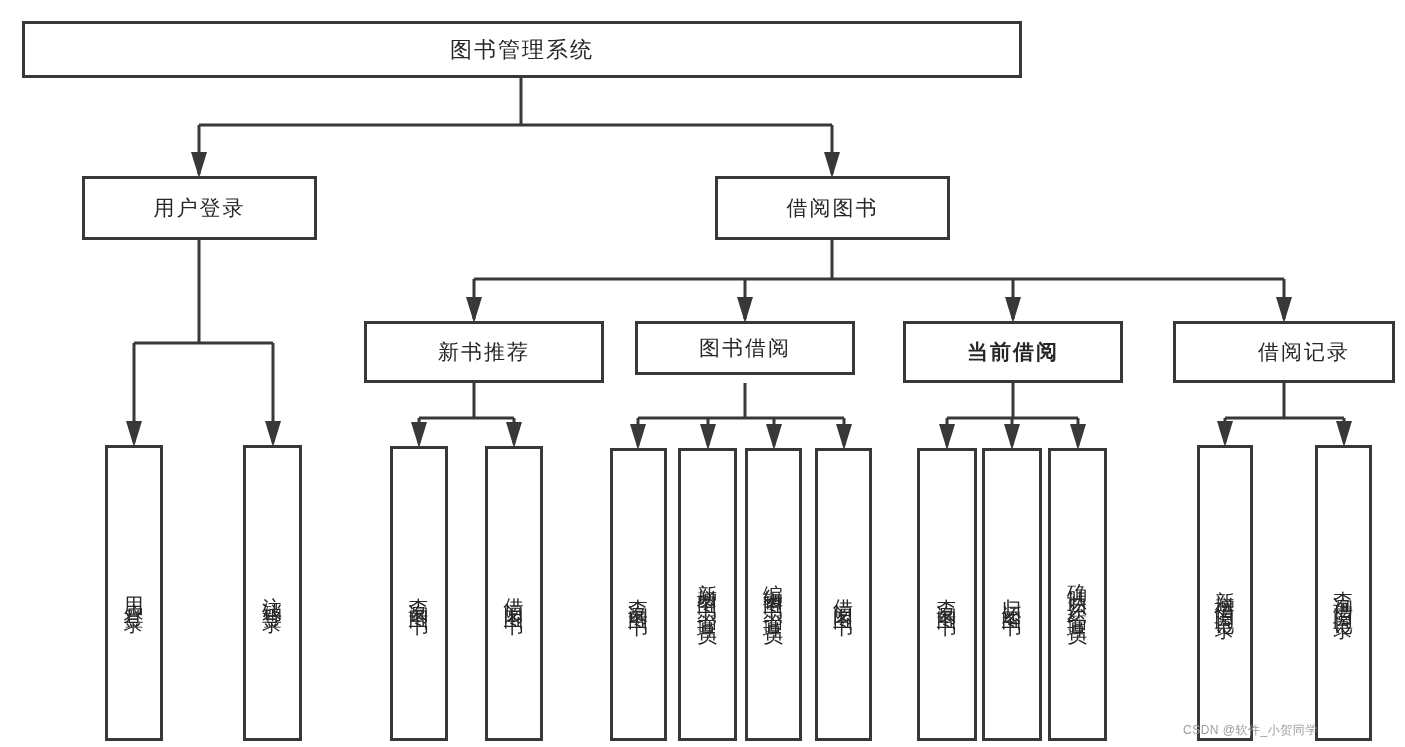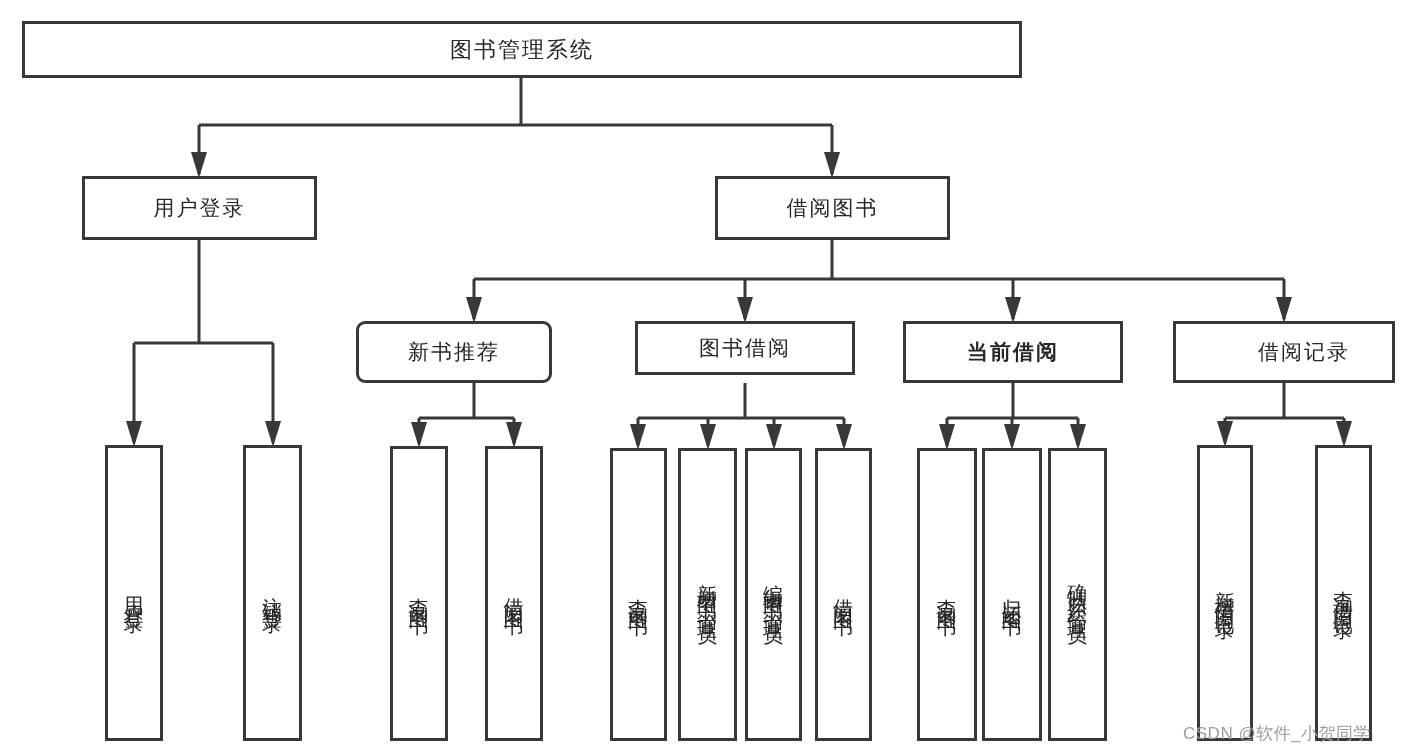--- a/index.html
+++ b/index.html
@@ -37,21 +37,21 @@
     font-size: 20px;
     letter-spacing: 6px;
     line-height: 1;
     white-space: nowrap;
     color: #262626;
   }
   .watermark {
     position: absolute;
     left: 1183px;
     top: 714px;
-    font-size: 17px;
+    font-size: 12px;
     letter-spacing: 0.5px;
     color: #9c9c9c;
     white-space: nowrap;
     z-index: 5;
   }
 </style>
 </head>
 <body>
 
 <div class="canvas">
@@ -103,21 +103,21 @@
     <span>图书管理系统</span>
   </div>
 
   <div class="node h" style="left:82px; top:168px; width:235px; height:64px;">
     <span>用户登录</span>
   </div>
   <div class="node h" style="left:715px; top:168px; width:235px; height:64px;">
     <span>借阅图书</span>
   </div>
 
-  <div class="node h" style="left:356px; top:313px; width:196px; height:62px;border-radius:9px;">
+  <div class="node h" style="left:364px; top:313px; width:240px; height:62px;">
     <span>新书推荐</span>
   </div>
   <div class="node h" style="left:635px; top:313px; width:220px; height:54px;">
     <span>图书借阅</span>
   </div>
   <div class="node h" style="left:903px; top:313px; width:220px; height:62px;font-weight:bold;">
     <span>当前借阅</span>
   </div>
   <div class="node h" style="left:1173px; top:313px; width:222px; height:62px;padding-left:40px;">
     <span>借阅记录</span>

